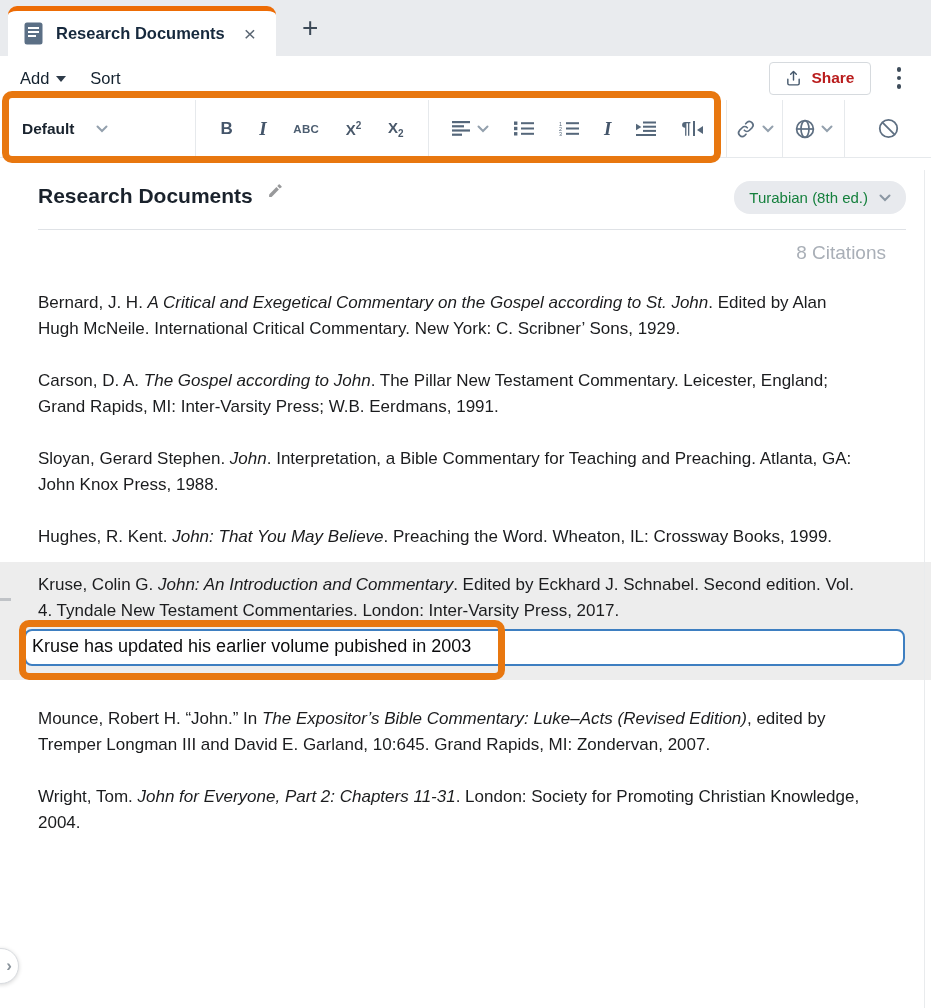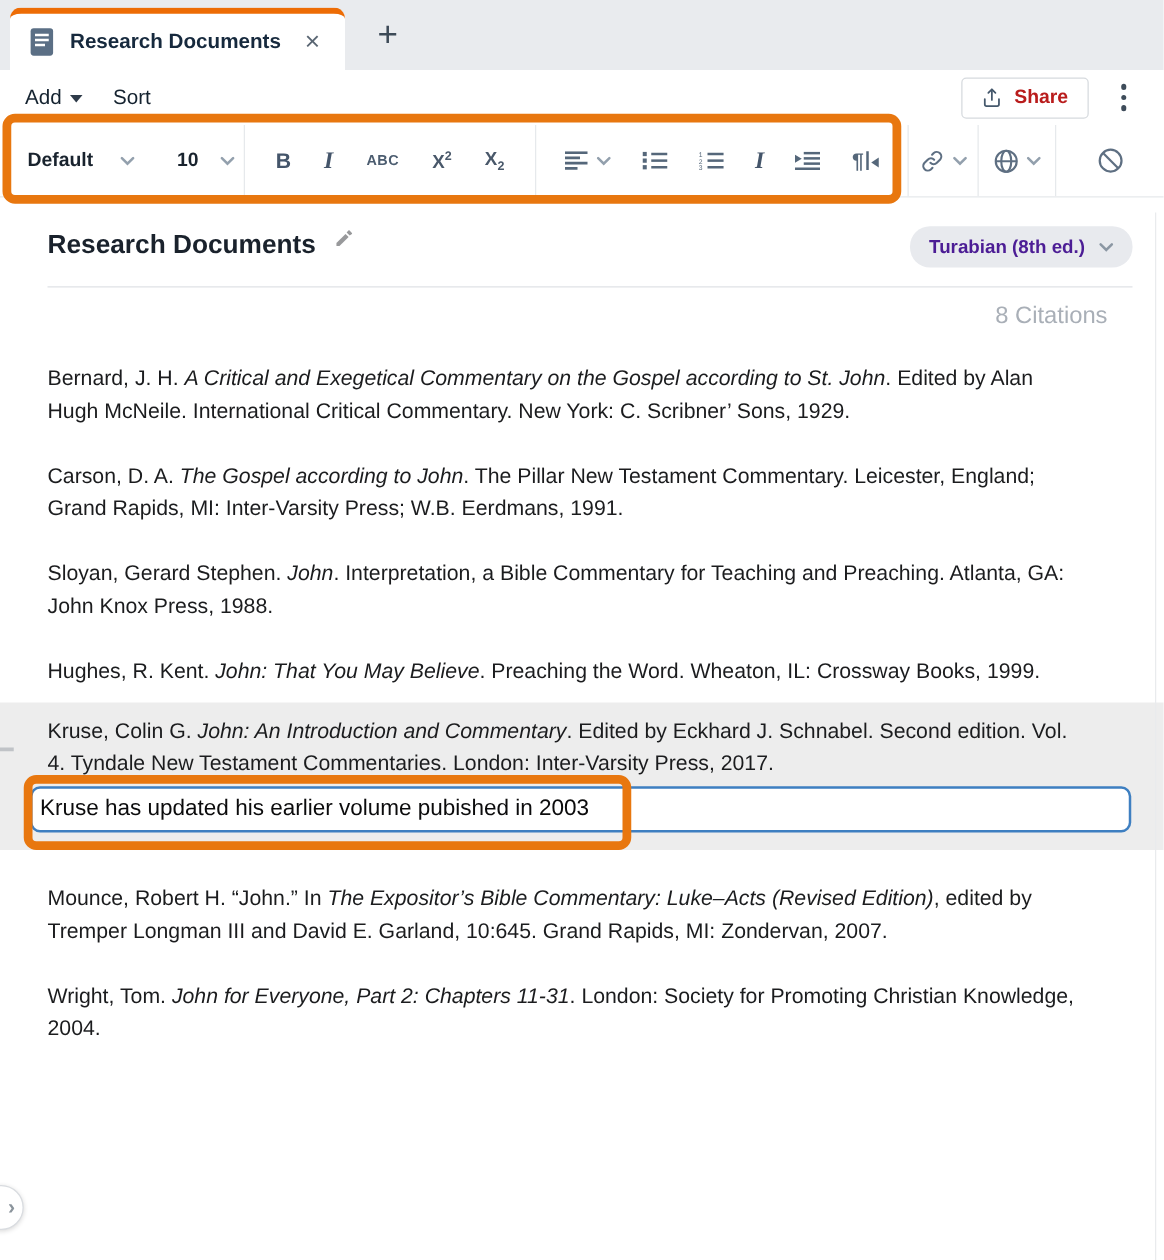--- a/index.html
+++ b/index.html
@@ -63,21 +63,21 @@
   
   .annotation{ position:absolute; border:7px solid var(--annotation); border-radius:10px; pointer-events:none; z-index:9; }
   .ann-toolbar{ left:2px; top:-9px; width:719px; height:72px; }
   .ann-note{ left:-5px; top:-9px; width:486px; height:60px; }
   
   .title-row{ display:flex; justify-content:space-between; align-items:flex-start; padding:26px 25px 0 38px; }
   .doc-title{ font-size:21px; font-weight:700; color:#1A222C; display:flex; align-items:flex-start; gap:14px; }
   .pencil{ margin-top:-2px; }
   .style-pill{
     display:flex; align-items:center; gap:11px; background:#E8EAEE; border-radius:16px;
-    padding:8px 15px; font-size:15px; font-weight:700; color:#4c1d95; margin-top:-3px;
+    padding:8px 15px; font-size:15px; font-weight:400; color:#15803d; margin-top:-3px;
   }
   .title-hr{ border:none; border-top:1px solid #DFE2E6; margin:15px 25px 0 38px; }
   .count-row{ text-align:right; padding-right:45px; margin-top:12px; font-size:19px; color:#A9AFB7; }
   
   .citation{ font-size:17px; line-height:26px; color:#1B1C1E; padding:0 60px 0 38px; margin-top:26px; }
   .citation em{ font-style:italic; }
   .selected-block{ margin-top:12px; background:#EDEDED; padding:10px 0 14px 0; position:relative; }
   .selected-block .citation{ margin-top:0; }
   .panel-notch{ position:absolute; left:0; top:36px; width:11px; height:3px; background:#C0C3C7; }
   .note-wrap{ position:relative; margin:5px 26px 0 24px; }
@@ -143,26 +143,20 @@
 </div>
 
 <div class="toolbar">
   <div class="tb-group g1">
     <div class="tb-select style-select">
       <b>Default</b>
       <svg class="chev" width="12" height="8" viewBox="0 0 12 8">
           <path d="M1.5 1.5 6 6l4.5-4.5" fill="none" stroke="#93A0AD" stroke-width="2" stroke-linecap="round"></path>
         </svg>
     </div>
-    <div class="tb-select size-select">
-      <b>10</b>
-      <svg class="chev" width="12" height="8" viewBox="0 0 12 8">
-          <path d="M1.5 1.5 6 6l4.5-4.5" fill="none" stroke="#93A0AD" stroke-width="2" stroke-linecap="round"></path>
-        </svg>
-    </div>
   </div>
   <div class="tb-group g2">
     <div class="tb-btn">
         <span class="glyph-b">B</span>
       </div>
     <div class="tb-btn">
         <span class="glyph-i">I</span>
       </div>
     <div class="tb-btn">
         <span class="glyph-abc">ABC</span>

